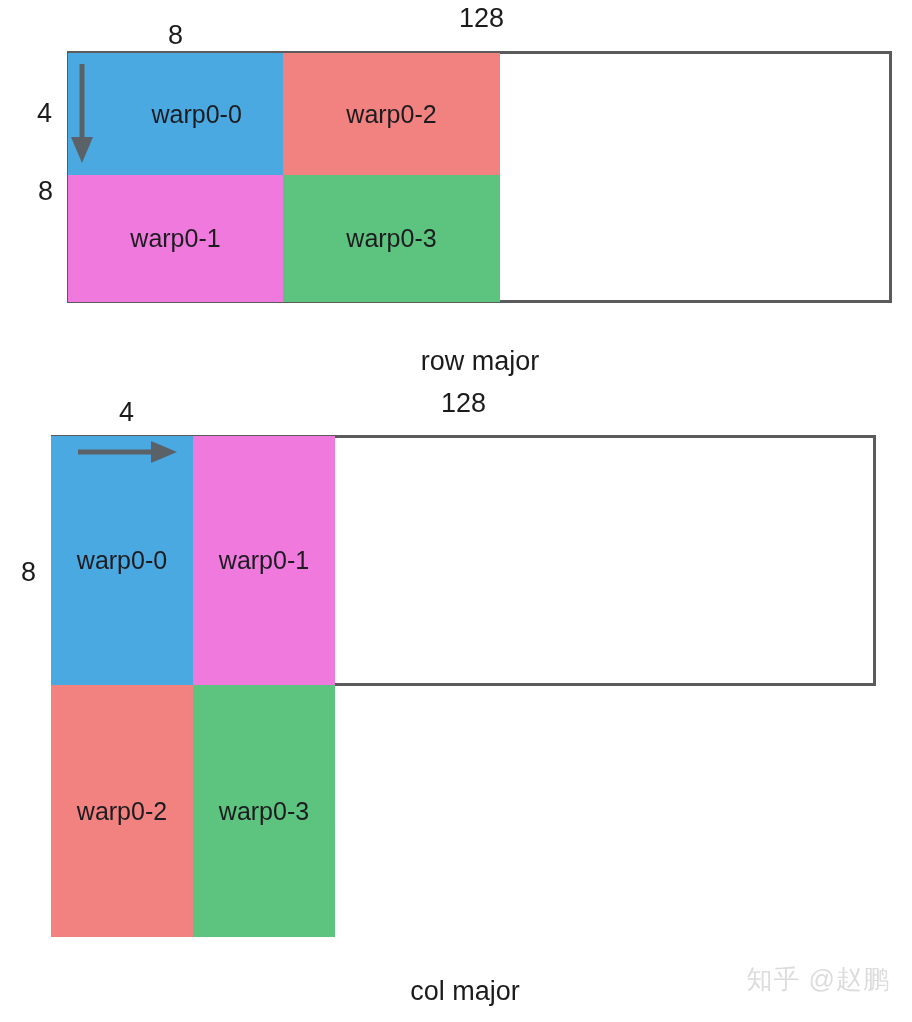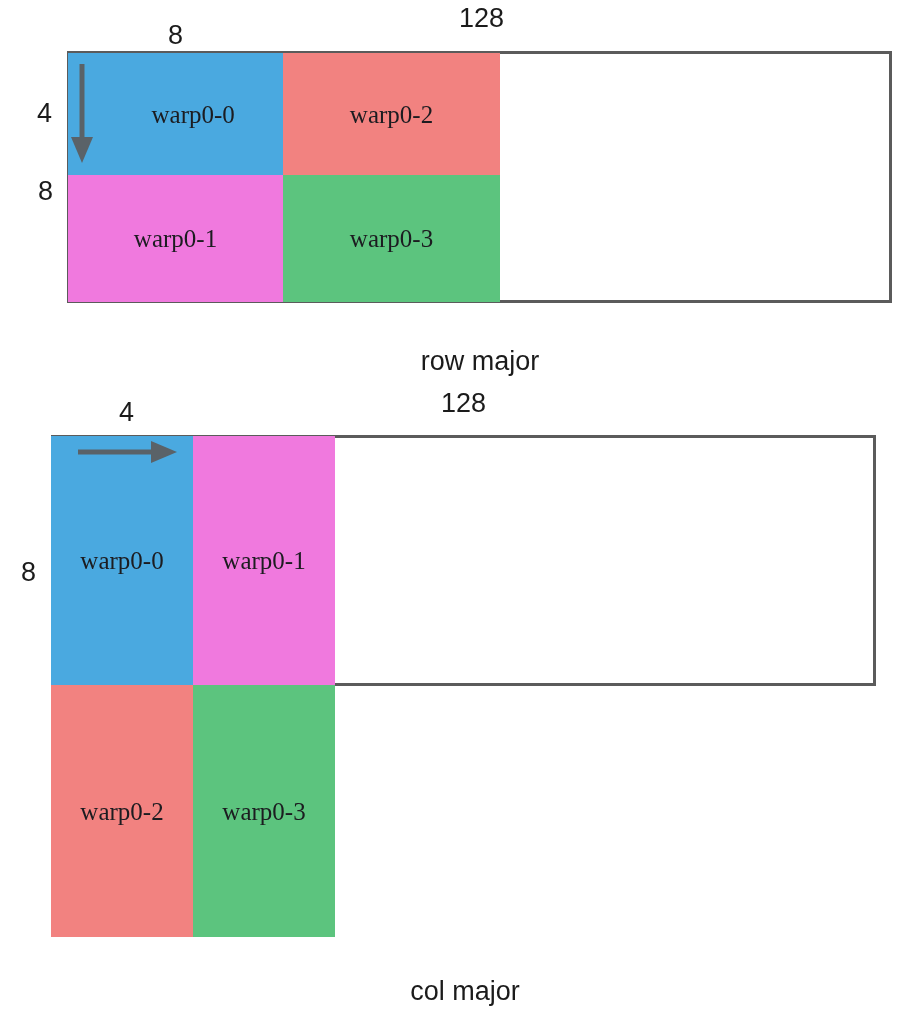--- a/index.html
+++ b/index.html
@@ -44,21 +44,20 @@
     font-size: 25px;
     line-height: 1.32;
     color: #1c1c20;
     text-align: center;
     overflow: hidden;
   }
   .tile .tile-label {
     display: block;
     padding: 0 6px;
     word-break: break-word;
-    font-family: Liberation Serif, serif;
   }
 
   
   .tile.tile-wrap .tile-label {
     width: 96px;
     text-align: left;
     margin-left: 48px;
   }
 
   .dim-label {
@@ -168,14 +167,15 @@
       <line x1="82" y1="64" x2="82" y2="146" stroke="#5a6268" stroke-width="5"></line>
       <polygon points="82,163 71,137 93,137" fill="#5a6268"></polygon>
     </g>
 
     <g>
       <line x1="78" y1="452" x2="158" y2="452" stroke="#5a6268" stroke-width="5"></line>
       <polygon points="177,452 151,441 151,463" fill="#5a6268"></polygon>
     </g>
   </svg>
 
+  <div class="watermark">知乎 @赵鹏</div>
 
 </div>
 
 </body></html>

